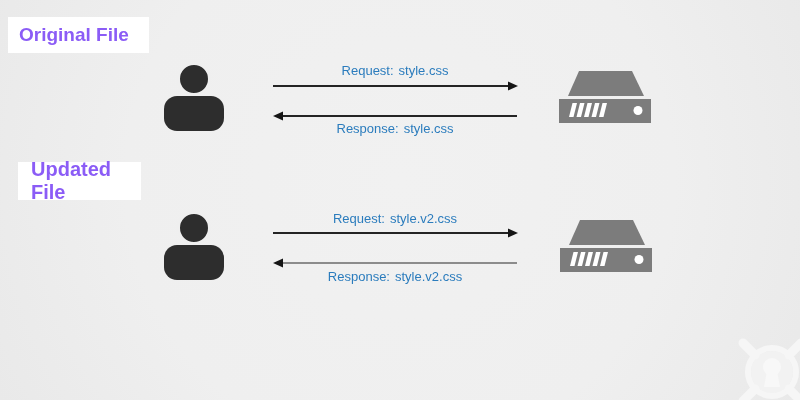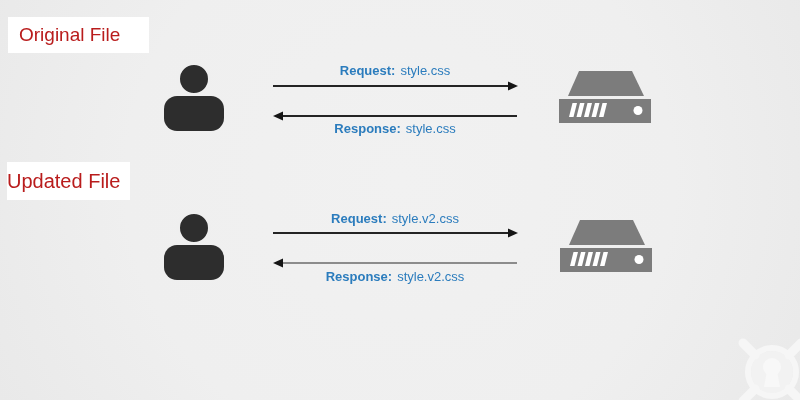--- a/index.html
+++ b/index.html
@@ -6,36 +6,36 @@
   .canvas{
     position:relative;
     width:800px;height:400px;
     overflow:hidden;
     background:radial-gradient(circle at 50% 45%, #f1f1f1 0%, #efefef 60%, #e9e9e9 100%);
     font-family:"Liberation Sans","DejaVu Sans",sans-serif;
   }
   .label-box{
     position:absolute;
     background:#ffffff;
-    color:#b91c1c;
-    font-weight:normal;
+    color:#8b5cf6;
+    font-weight:bold;
     display:flex;
     align-items:center;
     box-sizing:border-box;
   }
   #box-original{left:8px;top:17px;width:141px;height:36px;font-size:19px;padding-left:11px;}
-  #box-updated{left:7px;top:162px;width:123px;height:38px;font-size:20px;}
+  #box-updated{left:18px;top:162px;width:123px;height:38px;font-size:20px;padding-left:13px;}
   #box-title{left:6px;top:322px;width:241px;height:53px;font-size:30px;justify-content:center;}
   .msg-label{
     position:absolute;
     left:273px;width:244px;height:15px;
     display:flex;justify-content:center;align-items:center;gap:5px;
     font-size:13px;color:#2b7cbd;white-space:nowrap;
   }
-  .msg-label .b{font-weight:bold;}
+  .msg-label .b{font-weight:normal;}
   .icon-abs{position:absolute;}
   .overlay{position:absolute;left:0;top:0;}
 </style>
 </head>
 <body>
 
 <div class="canvas">
 
   <svg class="icon-abs" style="left:697px;top:297px;" width="150" height="150" viewBox="0 0 150 150" aria-hidden="true">
     <circle cx="75" cy="75" r="21" fill="#f2f2f2"></circle>

